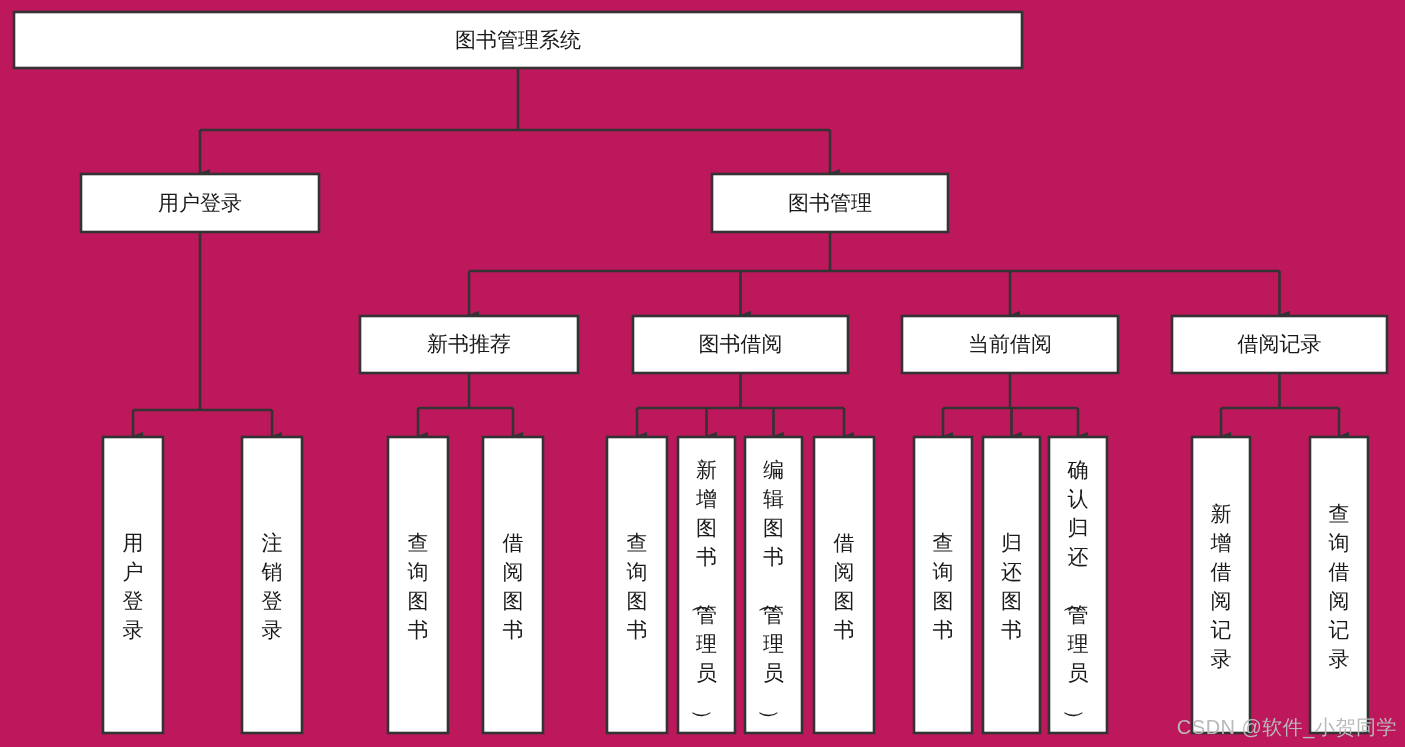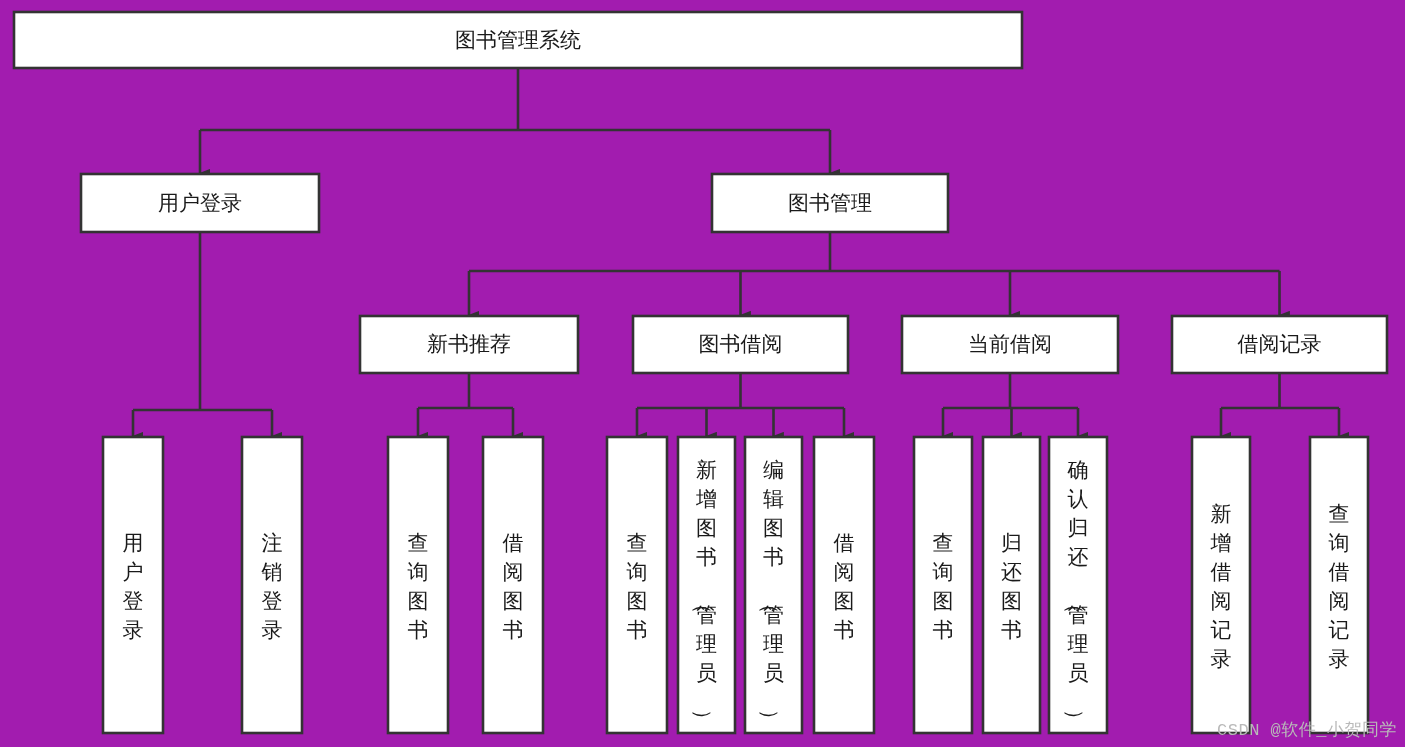--- a/index.html
+++ b/index.html
@@ -10,21 +10,21 @@
   body {
     width: 1405px;
     height: 747px;
     font-family: "Liberation Sans", "DejaVu Sans", sans-serif;
     overflow: hidden;
   }
   #diagram-root {
     position: relative;
     width: 1405px;
     height: 747px;
-    background: #a21caf;
+    background: #be185d;
   }
   svg.diagram-canvas {
     display: block;
     width: 1405px;
     height: 747px;
   }
   .node-box {
     fill: #ffffff;
     stroke: #333333;
     stroke-width: 2.6;
@@ -51,22 +51,22 @@
   .leaf-label {
     font-family: "Liberation Sans", "DejaVu Sans", sans-serif;
     font-size: 21px;
     fill: #1a1a1a;
     text-anchor: middle;
   }
   .watermark {
     position: absolute;
     right: 8px;
     bottom: 6px;
-    font-family: Liberation Mono, monospace;
-    font-size: 17px;
+    font-family: Liberation Sans, sans-serif;
+    font-size: 20px;
     color: #b9b9b9;
     letter-spacing: 0.5px;
     white-space: nowrap;
     user-select: none;
   }
 </style>
 </head>
 <body>
 
 <div id="diagram-root">

